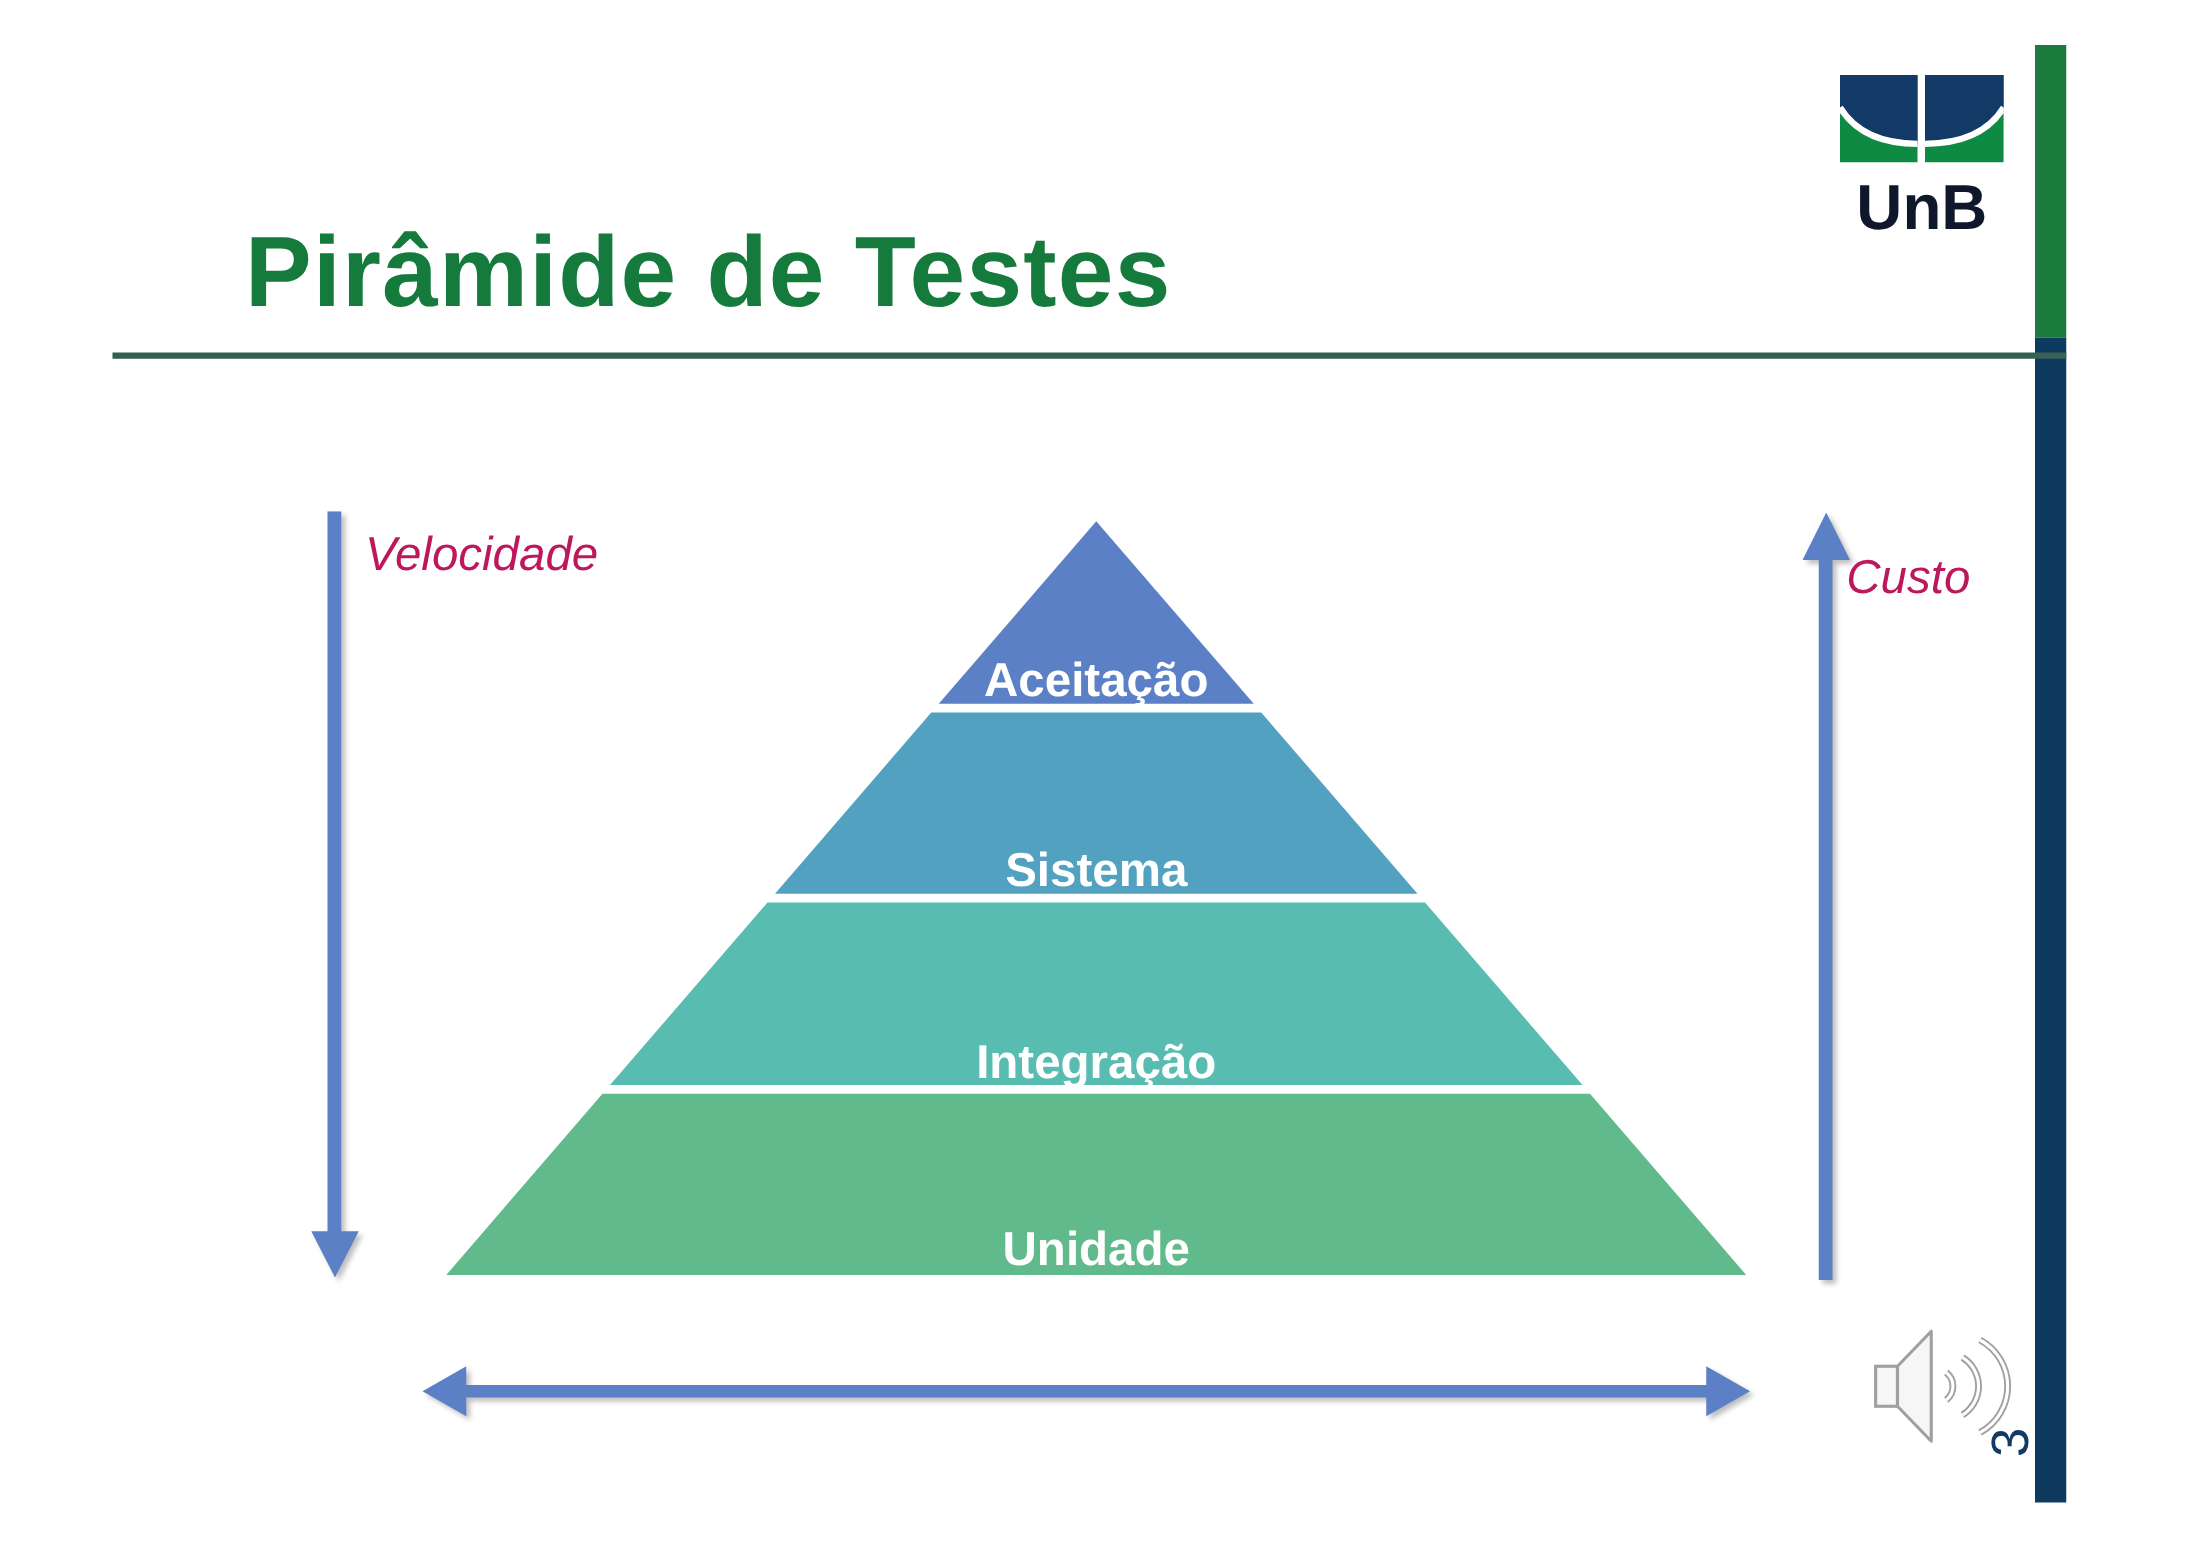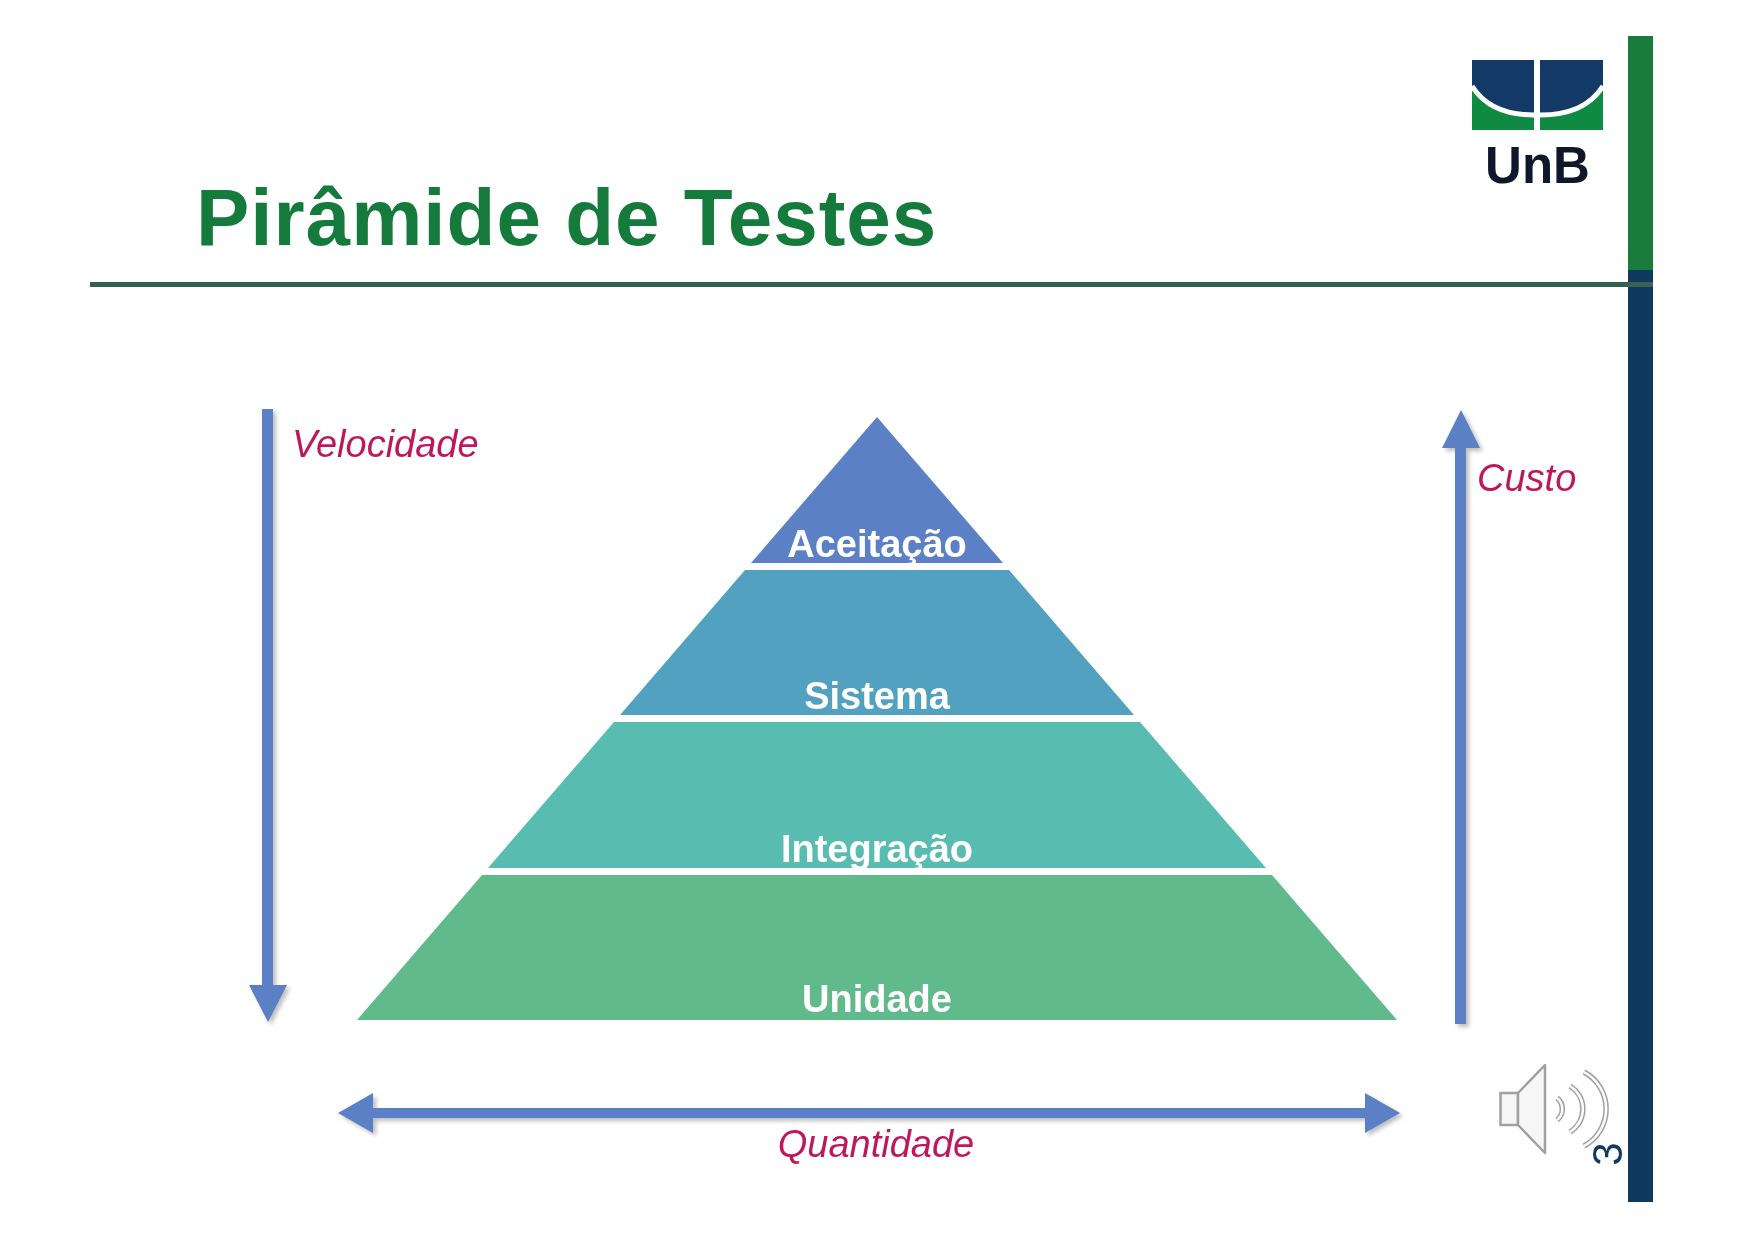--- a/index.html
+++ b/index.html
@@ -25,21 +25,21 @@
   .pyramid-label{
     font-family:"Liberation Sans", sans-serif;
     font-size:38px; font-weight:bold; fill:#ffffff;
   }
   .arrow-svg{ filter:drop-shadow(3px 3px 2px rgba(110,110,110,0.45)); }
   .axis-label{
     color:#be185d; font-size:38px; font-style:italic; line-height:1;
     white-space:nowrap;
   }
   .label-left  { left:292px;  top:425px; }
-  .label-right { left:1477px; top:443px;margin-top:16px; }
+  .label-right { left:1477px; top:443px; }
   .label-bottom{ left:660px;  top:1125px; width:432px; text-align:center; }
   .audio-icon{ left:1493px; top:1057px; width:130px; height:110px; cursor:pointer; }
   .page-number{
     left:1586px; top:1132px; width:44px; height:44px; line-height:44px;
     text-align:center; color:#133a62; font-size:42px;
     transform:rotate(-90deg);
   }
 </style>
 </head>
 <body>
@@ -85,21 +85,20 @@
     <polygon points="1,40 39,40 20,2" fill="#5b80c5"></polygon>
     <rect x="14" y="38" width="11" height="578" fill="#5b80c5"></rect>
   </svg>
   <div class="abs axis-label label-right">Custo</div>
 
   <svg class="abs arrow-svg" style="left:336px; top:1091px;" width="1066" height="44" viewBox="0 0 1066 44">
     <polygon points="37,2 37,42 2,22" fill="#5b80c5"></polygon>
     <rect x="35" y="17" width="996" height="10" fill="#5b80c5"></rect>
     <polygon points="1029,2 1029,42 1064,22" fill="#5b80c5"></polygon>
   </svg>
-  <div class="abs axis-label label-bottom">Quantidade</div>
 
   <svg class="abs audio-icon" viewBox="0 0 130 110">
     <rect x="7.5" y="36" width="17.5" height="32" fill="#f6f6f6" stroke="#a0a0a0" stroke-width="2.5"></rect>
     <polygon points="25,36 52,8 52,96 25,68" fill="#f6f6f6" stroke="#a0a0a0" stroke-width="2.5" stroke-linejoin="round"></polygon>
     <path d="M64,41 A14,14 0 0 1 64,63" fill="none" stroke="#a0a0a0" stroke-width="5.5"></path>
     <path d="M64,41 A14,14 0 0 1 64,63" fill="none" stroke="#ffffff" stroke-width="2.5"></path>
     <path d="M77,29 A27,27 0 0 1 77,75" fill="none" stroke="#a0a0a0" stroke-width="5.5"></path>
     <path d="M77,29 A27,27 0 0 1 77,75" fill="none" stroke="#ffffff" stroke-width="2.5"></path>
     <path d="M91,15 A42,42 0 0 1 91,89" fill="none" stroke="#a0a0a0" stroke-width="5.5"></path>
     <path d="M91,15 A42,42 0 0 1 91,89" fill="none" stroke="#ffffff" stroke-width="2.5"></path>

